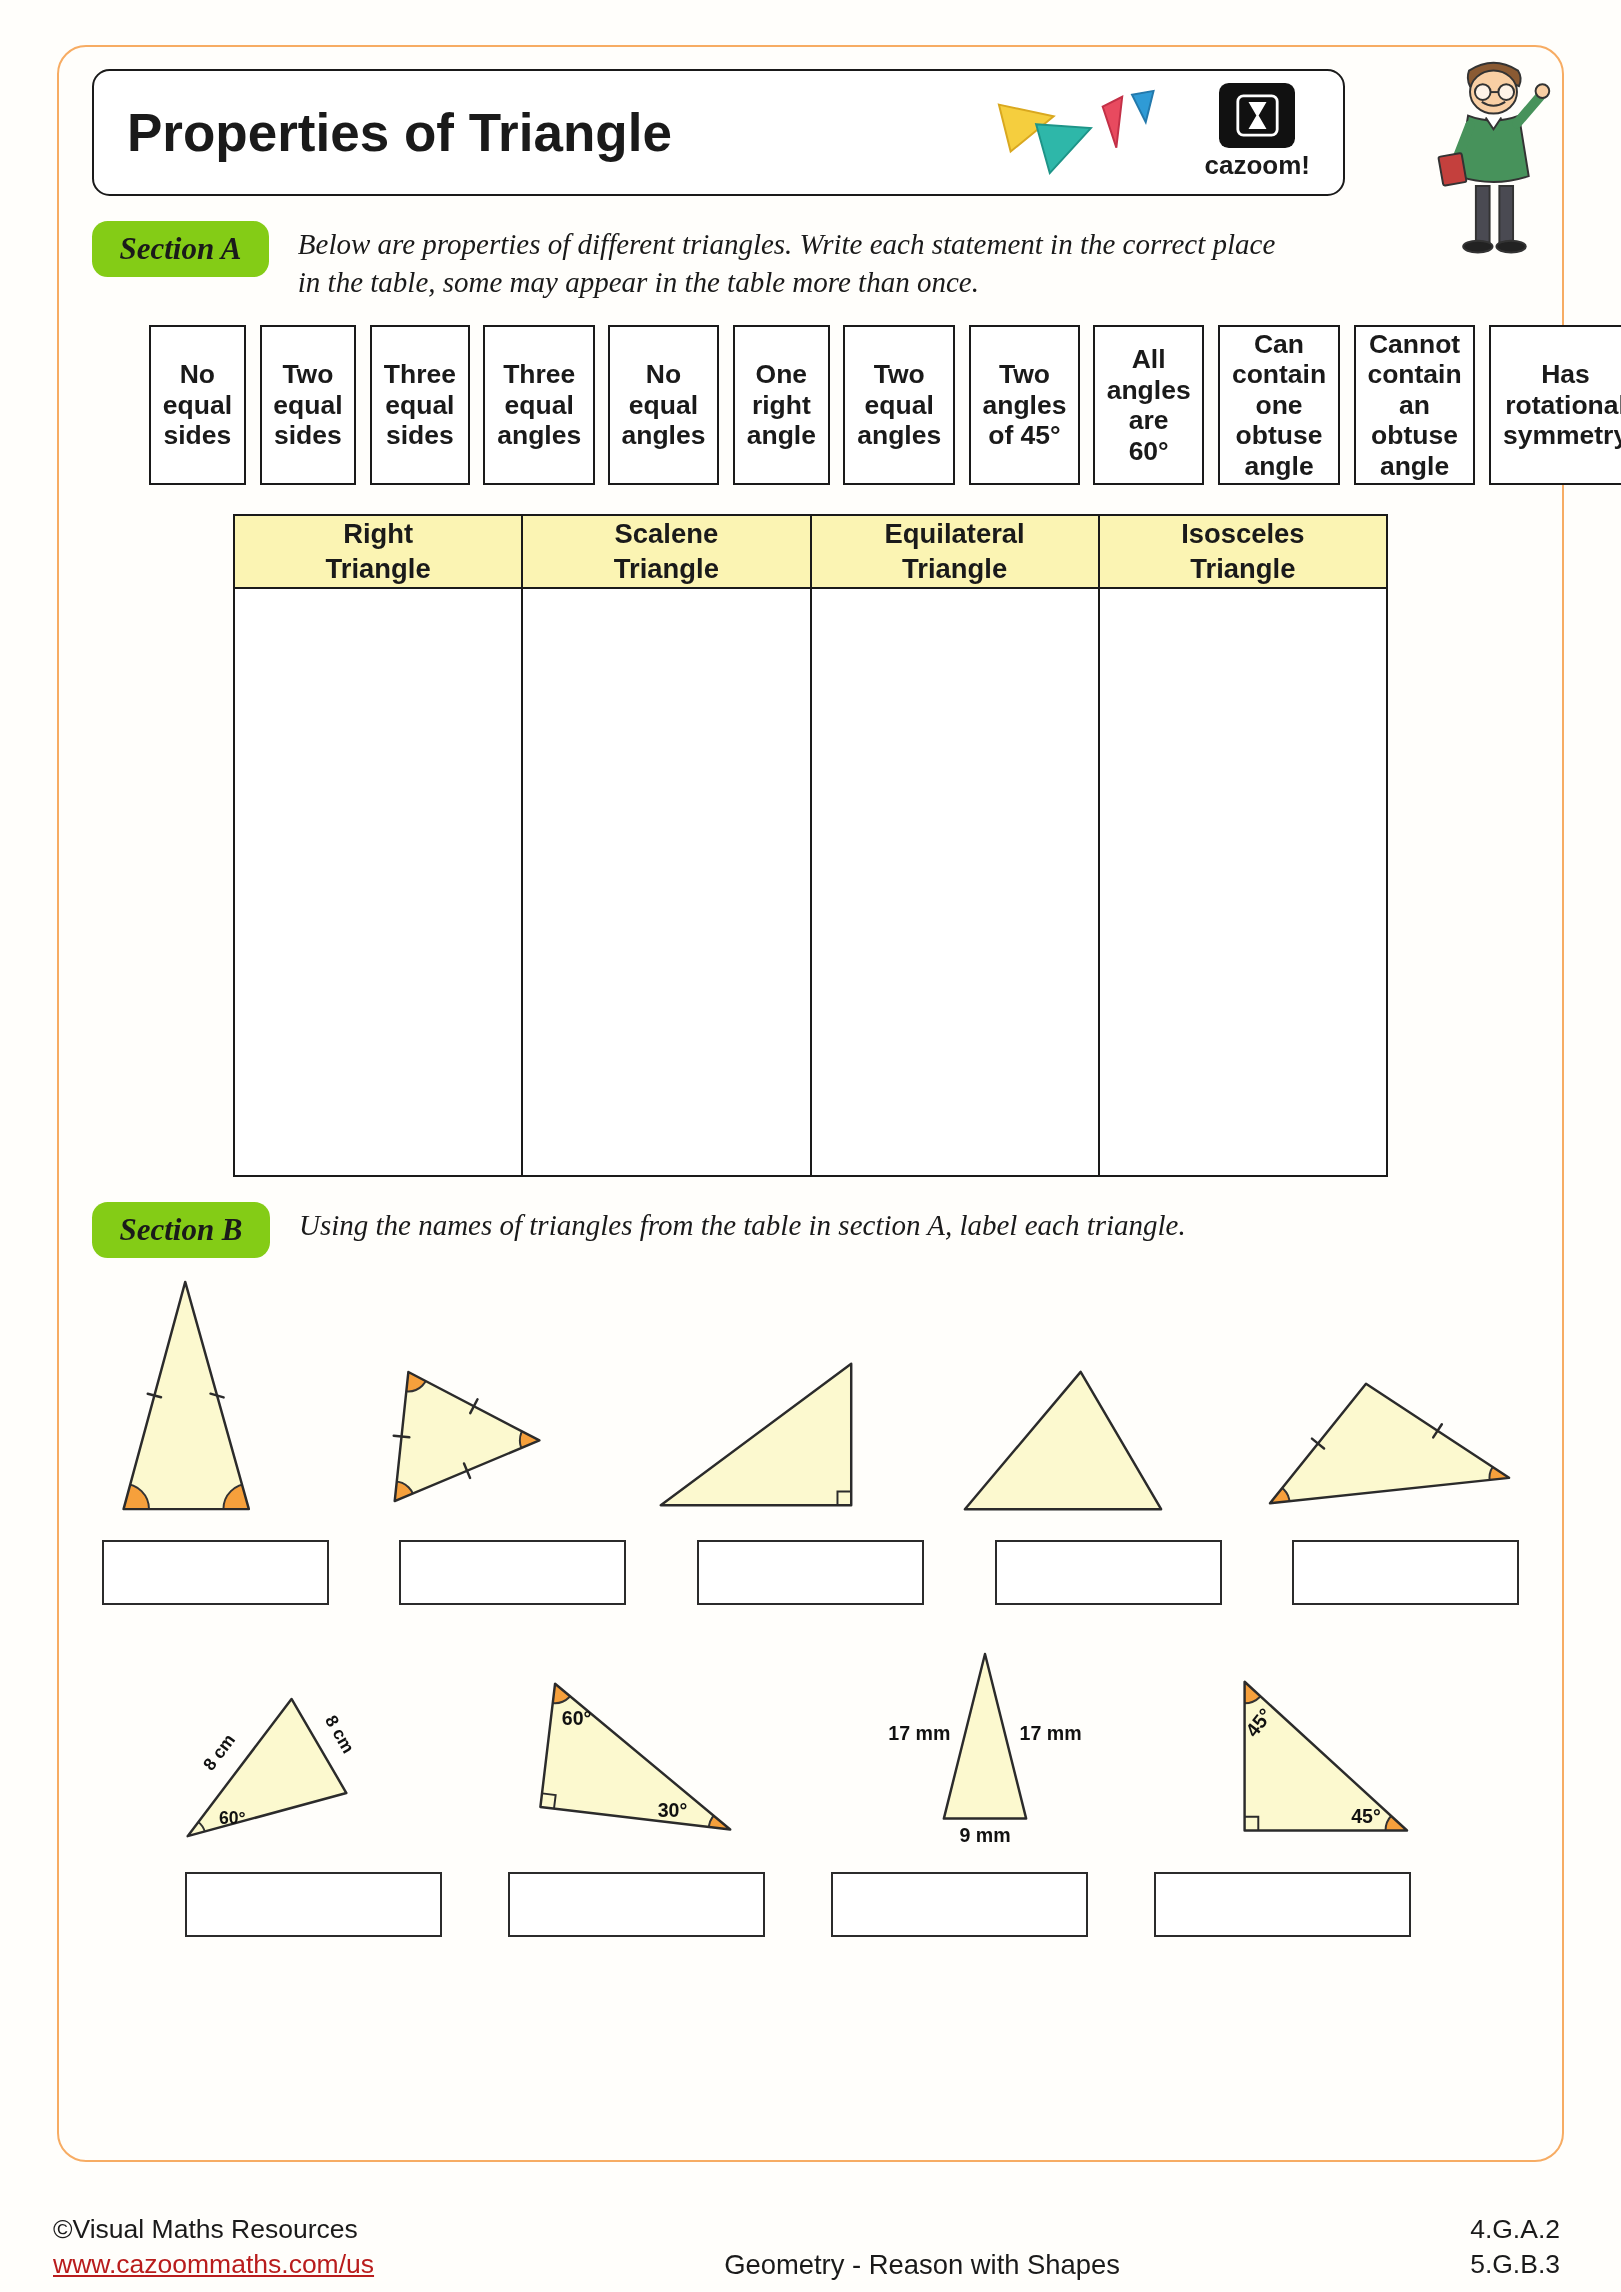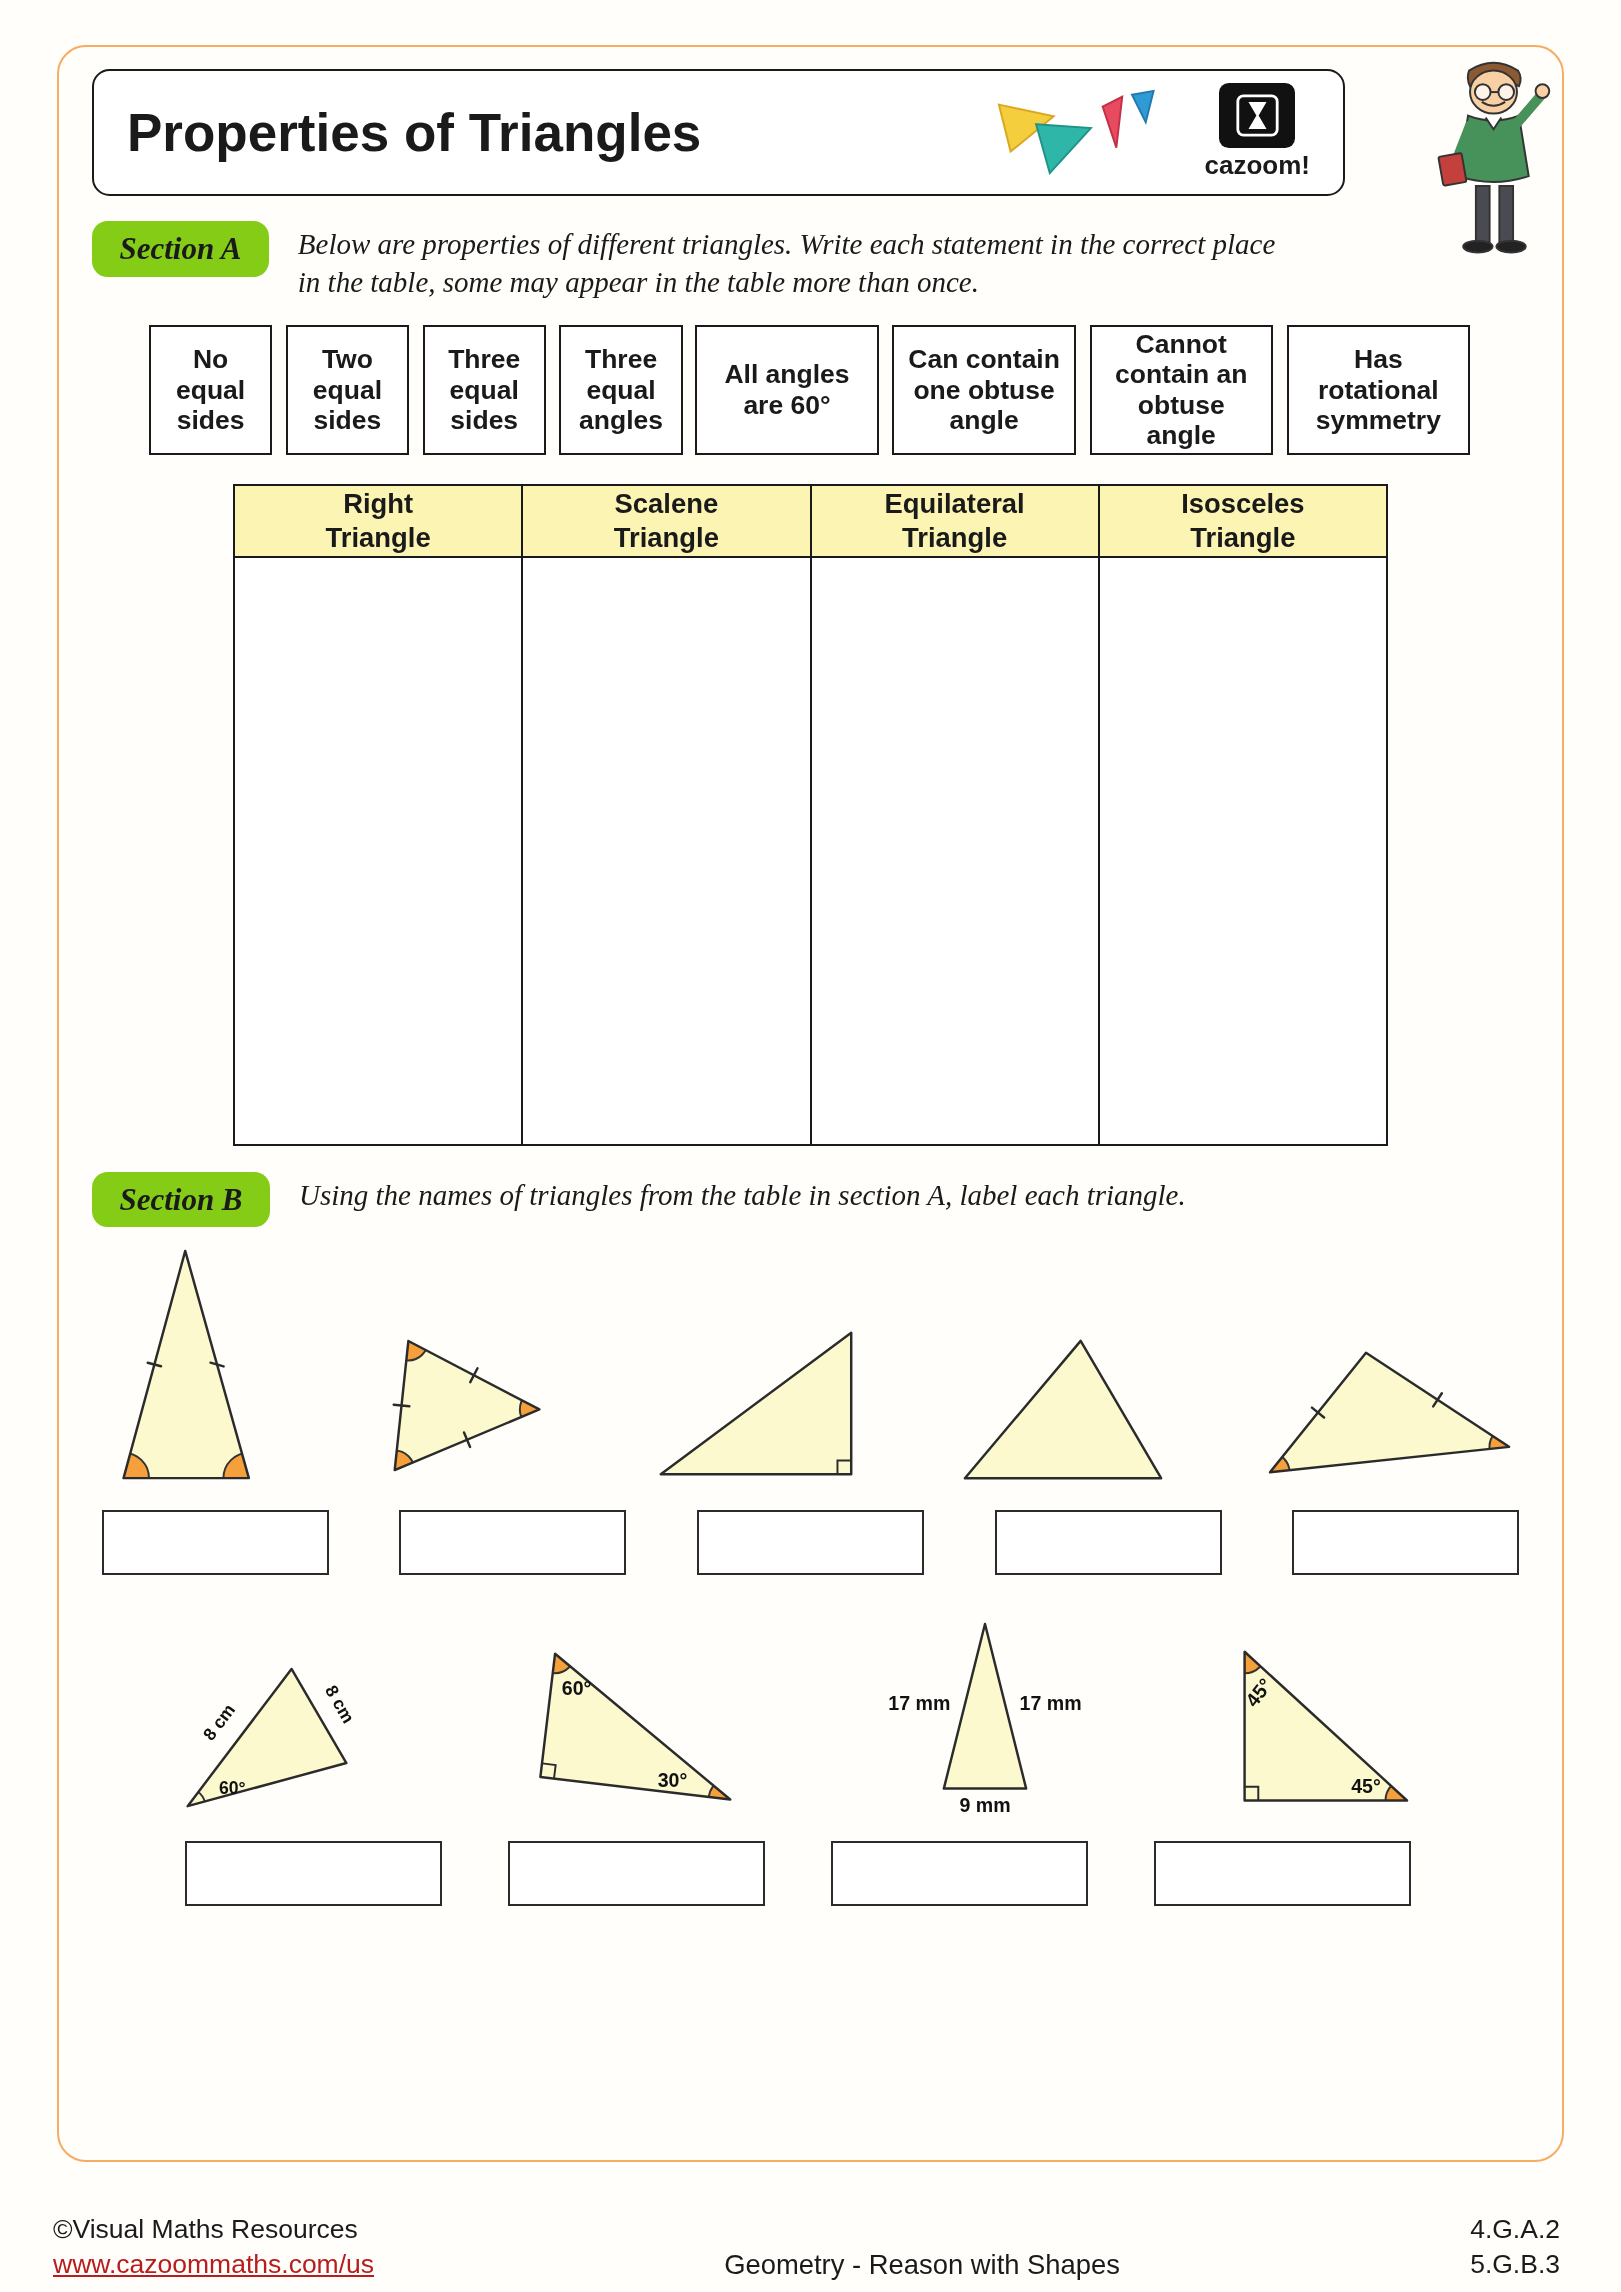--- a/index.html
+++ b/index.html
@@ -69,21 +69,21 @@
   .f-center { flex:1; text-align:center; font-size:27.4px; padding-bottom:2px; }
   .f-right { text-align:right; line-height:1.35; }
 </style>
 </head>
 <body>
 
 <div class="page">
   <div class="sheet">
 
     <div class="header-box">
-      <div class="title">Properties of Triangles</div>
+      <div class="title">Properties of Triangle</div>
       <svg class="decor" width="186" height="94" viewBox="0 0 190 96">
         <polygon points="6,20 62,32 18,68" fill="#F5CE3E" stroke="#D9A81F" stroke-width="2"></polygon>
         <polygon points="44,40 100,44 58,90" fill="#2EB7A9" stroke="#1E9488" stroke-width="2"></polygon>
         <polygon points="112,22 132,12 126,64" fill="#E84A5F" stroke="#C33047" stroke-width="2"></polygon>
         <polygon points="142,10 164,6 156,38" fill="#2F9BD6" stroke="#2379AC" stroke-width="2"></polygon>
       </svg>
       <div class="logo">
         <div class="logo-box">
           <svg width="45" height="45" viewBox="0 0 40 40">
             <rect x="2.5" y="2.5" width="35" height="35" rx="5" fill="none" stroke="#fff" stroke-width="2.5"></rect>
@@ -119,20 +119,26 @@
       <div class="section-label">Section A</div>
       <div class="section-instructions">Below are properties of different triangles. Write each statement in the correct place in the table, some may appear in the table more than once.</div>
     </div>
 
     <div class="stmt-grid">
       <div class="stmt-row">
         <div class="stmt">No equal sides</div>
         <div class="stmt">Two equal sides</div>
         <div class="stmt">Three equal sides</div>
         <div class="stmt">Three equal angles</div>
+      </div>
+      <div class="stmt-row">
+        <div class="stmt">No equal angles</div>
+        <div class="stmt">One right angle</div>
+        <div class="stmt">Two equal angles</div>
+        <div class="stmt">Two angles of 45°</div>
       </div>
       <div class="stmt-row row3">
         <div class="stmt">All angles are 60°</div>
         <div class="stmt">Can contain one obtuse angle</div>
         <div class="stmt">Cannot contain an obtuse angle</div>
         <div class="stmt">Has rotational symmetry</div>
       </div>
     </div>
 
     <table class="ptable">

